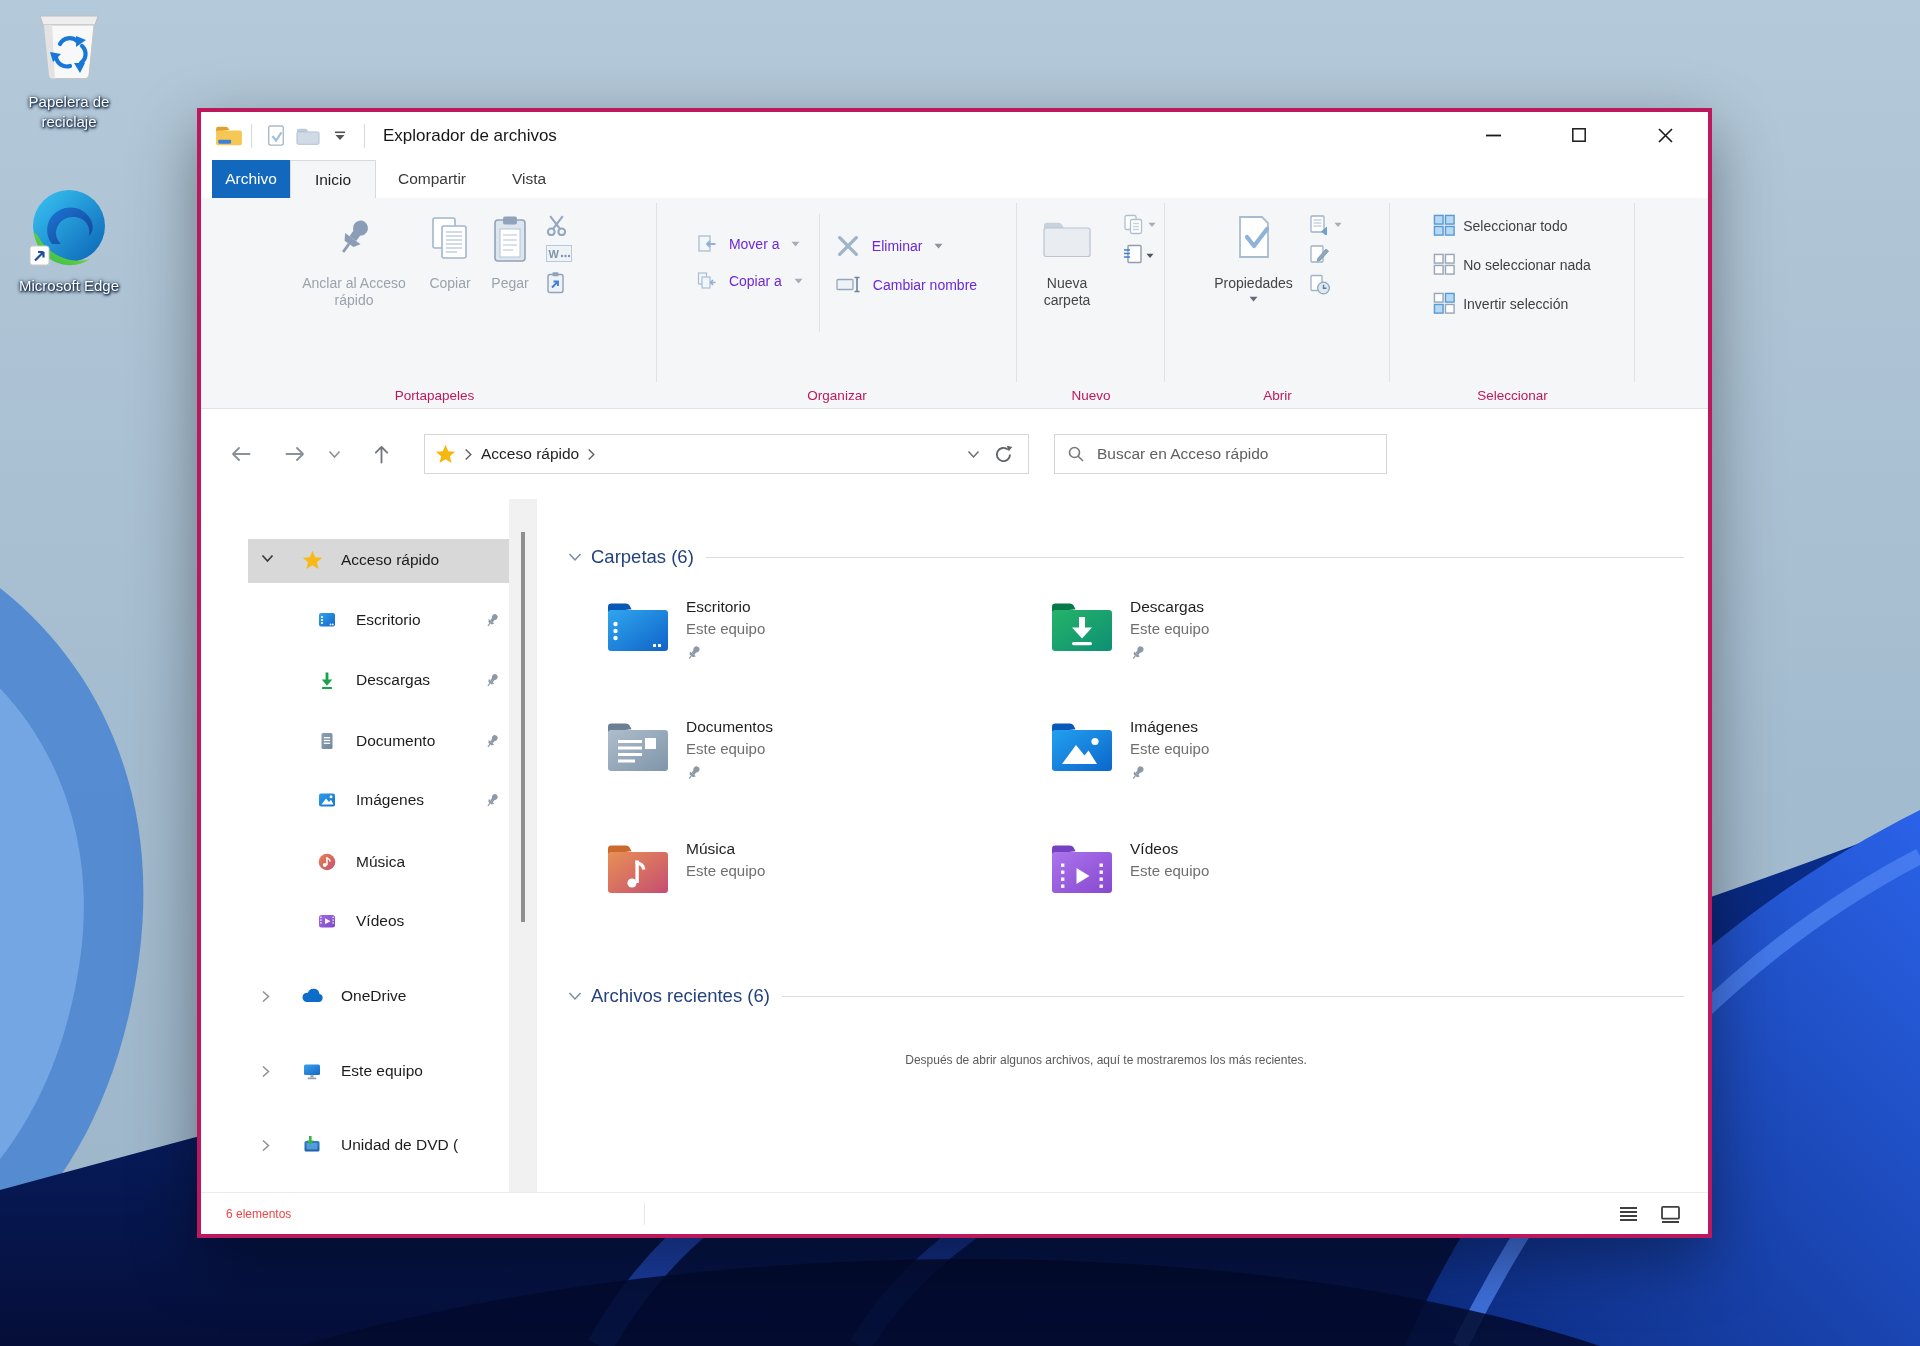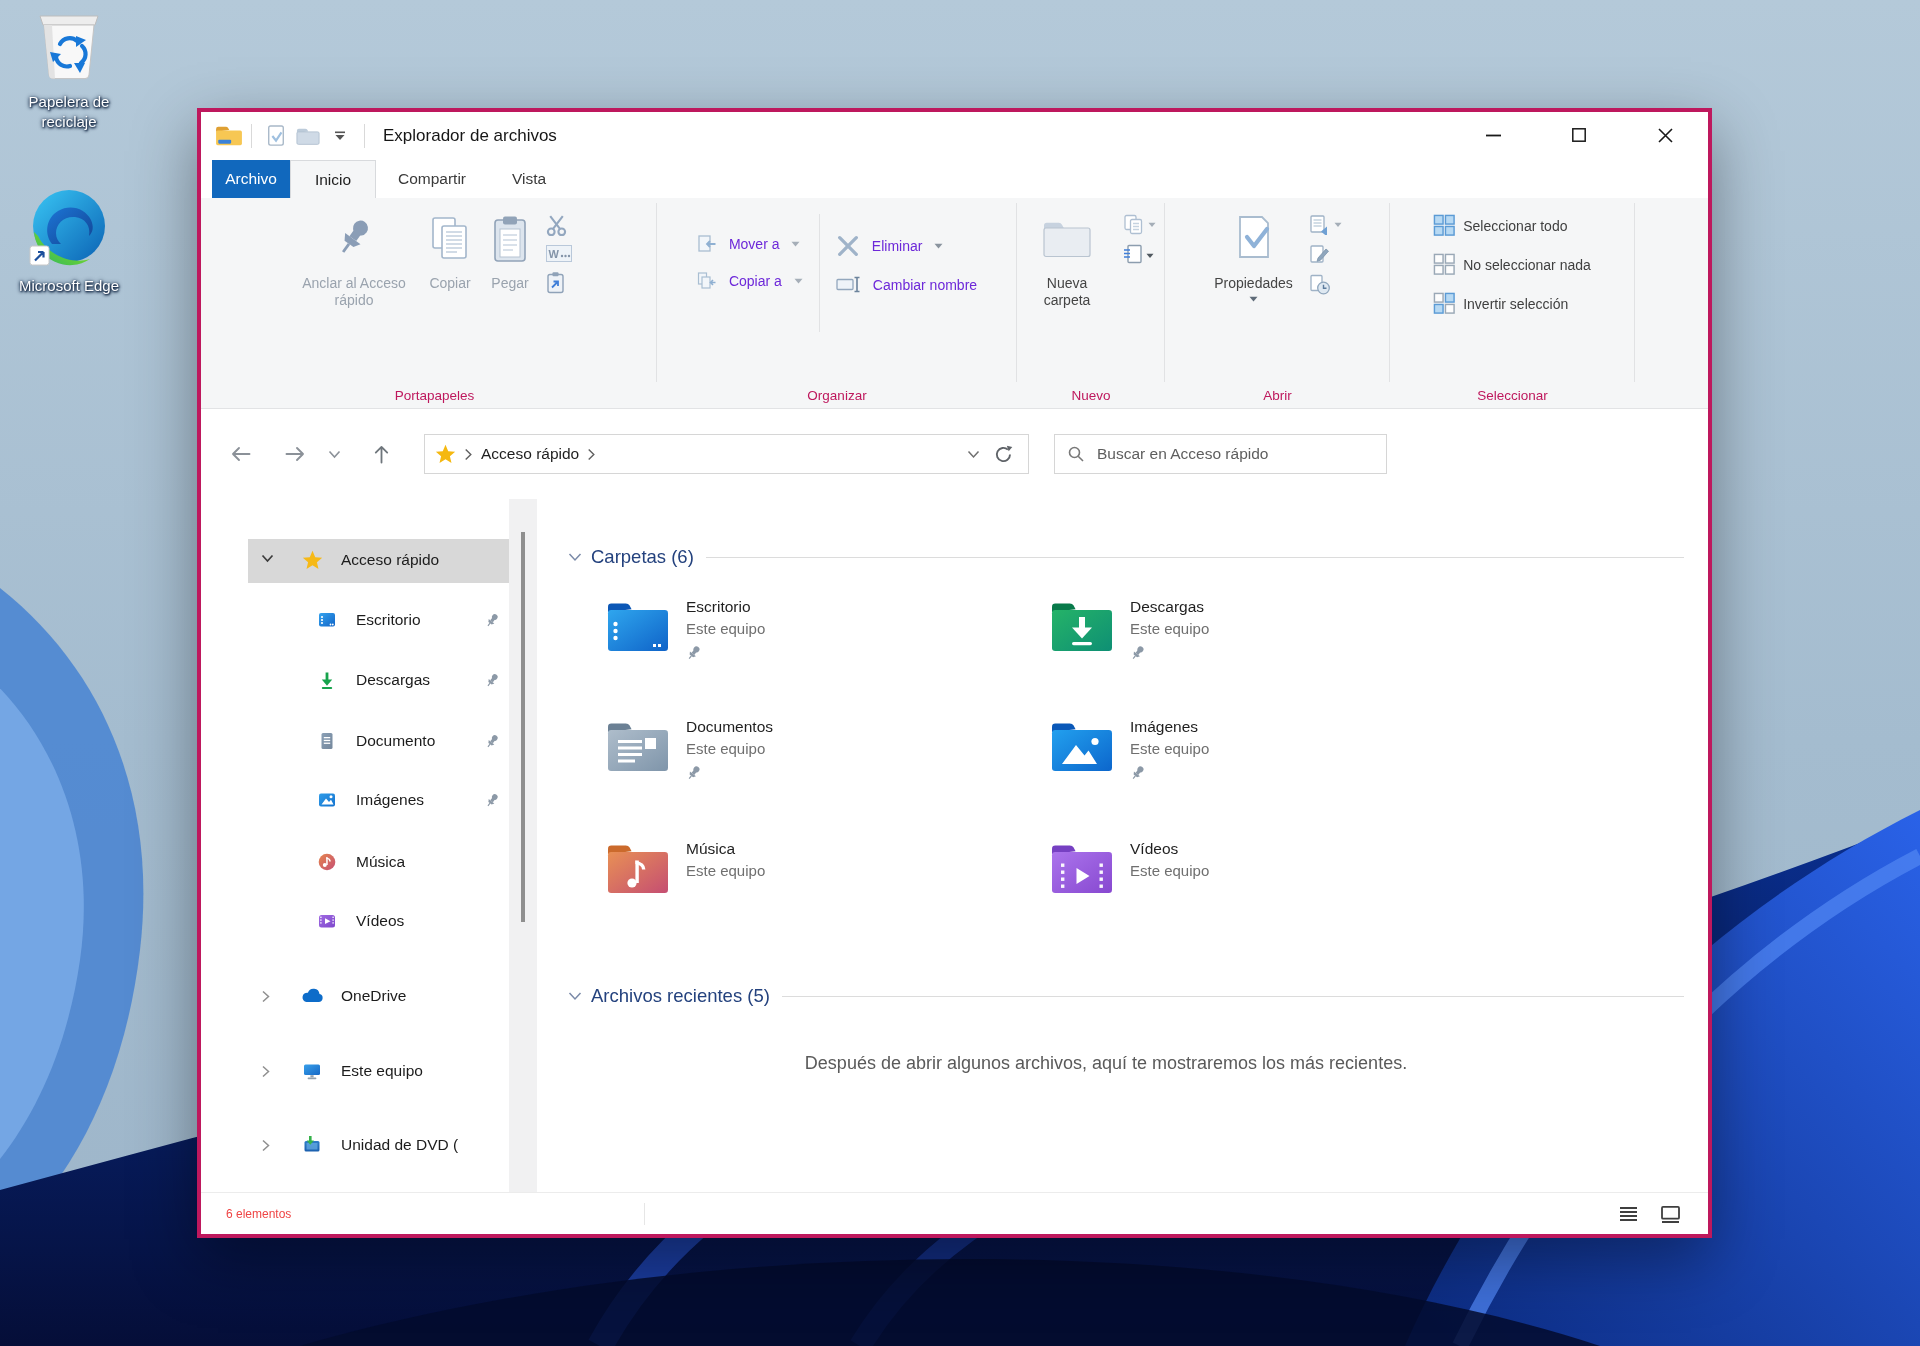--- a/index.html
+++ b/index.html
@@ -83,21 +83,21 @@
   .sbar .thumb { position:absolute; left:12px; width:4px; top:33px; height:390px; background:#8f8f8f; }
 
   
   .sechead { position:absolute; left:367px; right:24px; height:26px; display:flex; align-items:center; }
   .sechead .st { font-size:18.5px; color:#24427e; margin-left:9px; white-space:nowrap; }
   .sechead .rule { flex:1; height:1px; background:#dcdcdc; margin-left:12px; }
   .tile { position:absolute; display:flex; gap:15px; }
   .tile .tname { font-size:15.5px; color:#1f1f1f; }
   .tile .tloc { font-size:15px; color:#6f6f6f; margin-top:4px; }
   .tile .tpin { margin-top:7px; }
-  .emptymsg { position:absolute; left:343px; right:40px; top:554px; text-align:center; font-size:18px; color:#5a5a5a; }
+  .emptymsg { position:absolute; left:343px; right:40px; top:554px; text-align:center; font-size:12px; color:#5a5a5a; }
 
   
   .status { position:absolute; left:0; right:0; bottom:0; height:42px; border-top:1px solid #ececec;
     display:flex; align-items:center; padding-left:25px; background:#fff; }
   .status .count { font-size:12px; color:#ef4444; }
   .st-div { position:absolute; left:443px; top:10px; width:1px; height:22px; background:#e6e6e6; }
   .viewbtns { position:absolute; right:24px; top:0; height:42px; display:flex; align-items:center; gap:16px; }
   .vbtn { display:flex; align-items:center; justify-content:center; width:26px; height:26px; }
 </style>
 </head>
@@ -903,21 +903,21 @@
       <div>
         <div class="tname">Vídeos</div>
         <div class="tloc">Este equipo</div>
       </div>
     </div>
 
     <div class="sechead" style="top:484px">
       <svg width="14" height="10" viewBox="0 0 14 10">
           <polyline points="1.5,2 7,8 12.5,2" stroke="#7a8aa8" stroke-width="1.5" fill="none"></polyline>
         </svg>
-      <span class="st">Archivos recientes (5)</span>
+      <span class="st">Archivos recientes (6)</span>
       <div class="rule"></div>
     </div>
     <div class="emptymsg">Después de abrir algunos archivos, aquí te mostraremos los más recientes.</div>
   </div>
 
   <div class="status">
     <span class="count">6 elementos</span>
     <div class="st-div"></div>
     <div class="viewbtns">
       <div class="vbtn">

